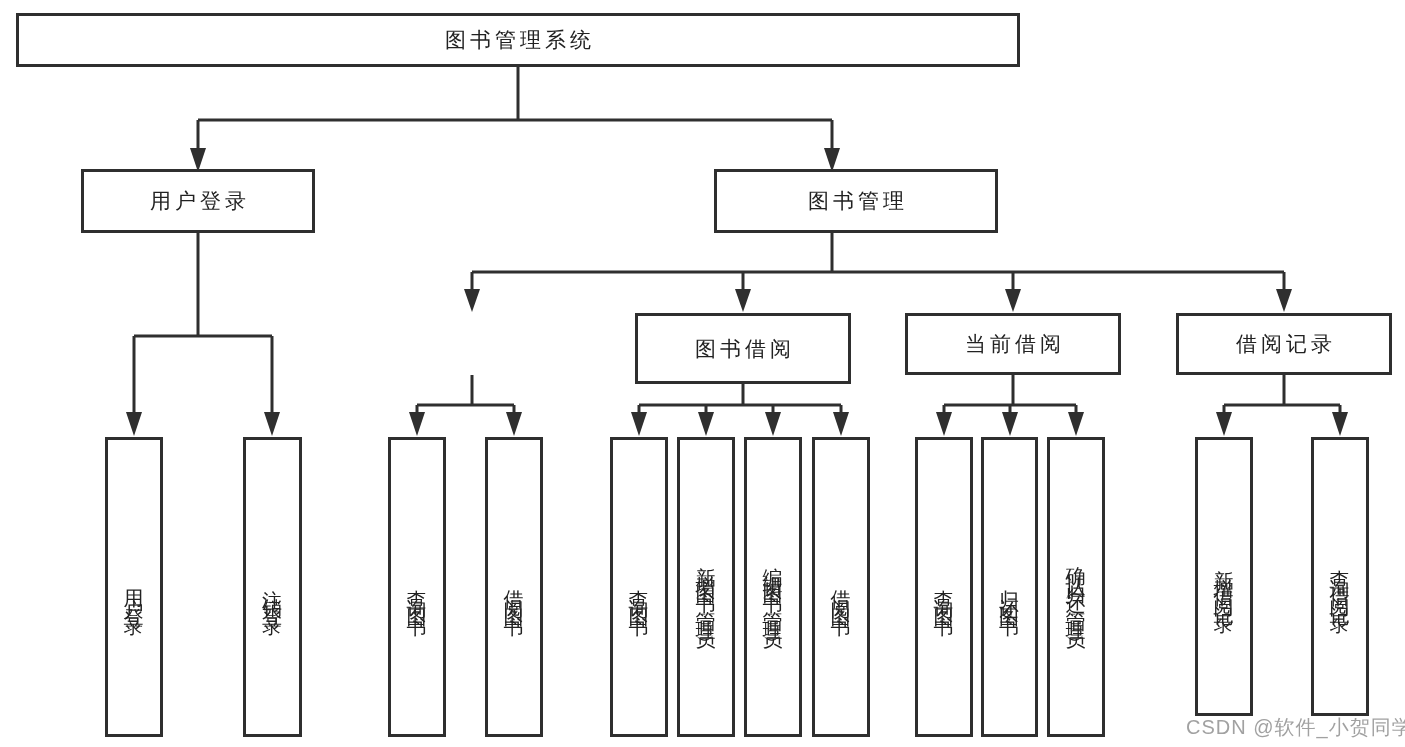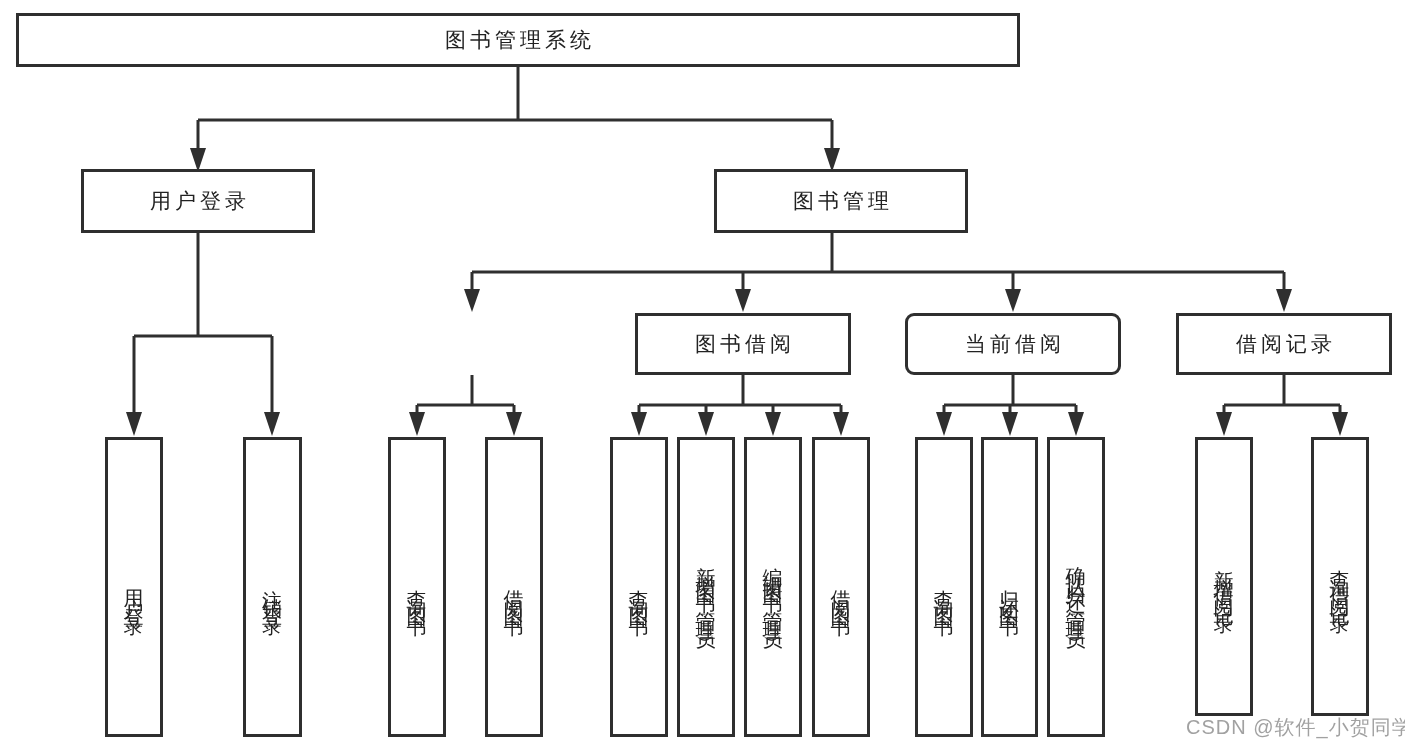--- a/index.html
+++ b/index.html
@@ -39,24 +39,24 @@
     top: 714px;
     font-size: 20px;
     letter-spacing: 1px;
     color: rgba(145,145,145,0.85);
     white-space: nowrap;
     z-index: 5;
   }
   
   #n-root            { left: 16px;  top: 13px;  width: 1004px; height: 54px; }
   #n-user-login      { left: 81px;  top: 169px; width: 234px;  height: 64px; }
-  #n-book-mgmt       { left: 714px; top: 169px; width: 254px;  height: 64px; }
+  #n-book-mgmt       { left: 714px; top: 169px; width: 284px;  height: 64px; }
   #n-new-book-rec    { left: 364px; top: 313px; width: 216px;  height: 62px; }
-  #n-book-borrow     { left: 635px; top: 313px; width: 216px;  height: 62px; }
-  #n-current-borrow  { left: 905px; top: 313px; width: 216px;  height: 62px; border-radius: 9px; }
+  #n-book-borrow     { left: 635px; top: 313px; width: 216px;  height: 71px; }
+  #n-current-borrow  { left: 905px; top: 313px; width: 216px;  height: 62px; }
   #n-borrow-records  { left: 1176px;top: 313px; width: 216px;  height: 62px; align-items: center; }
   #l-user-login      { left: 105px; top: 437px; width: 58px; height: 300px; }
   #l-logout          { left: 243px; top: 437px; width: 59px; height: 300px; }
   #l-nbr-query       { left: 388px; top: 437px; width: 58px; height: 300px; }
   #l-nbr-borrow      { left: 485px; top: 437px; width: 58px; height: 300px; }
   #l-bb-query        { left: 610px; top: 437px; width: 58px; height: 300px; }
   #l-bb-add          { left: 677px; top: 437px; width: 58px; height: 300px; }
   #l-bb-edit         { left: 744px; top: 437px; width: 58px; height: 300px; }
   #l-bb-borrow       { left: 812px; top: 437px; width: 58px; height: 300px; }
   #l-cb-query        { left: 915px; top: 437px; width: 58px; height: 300px; }

